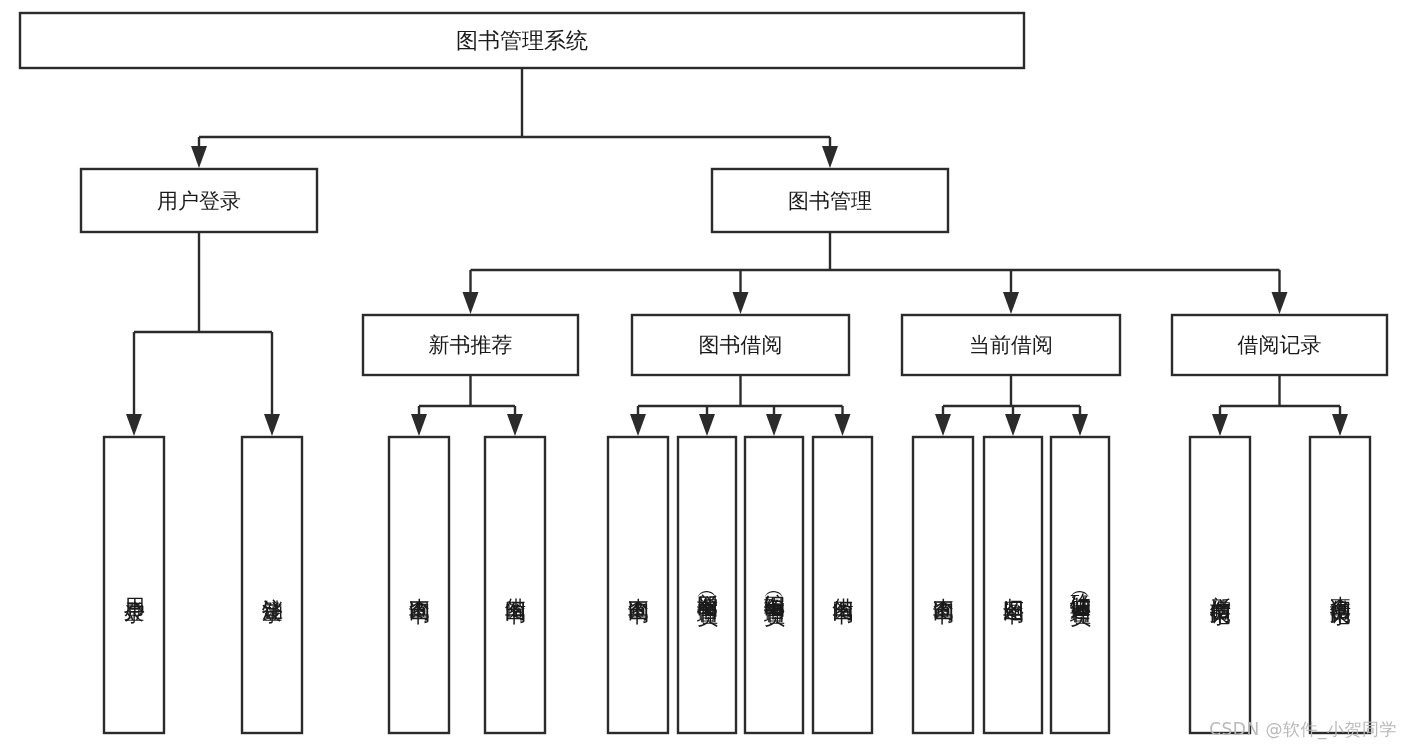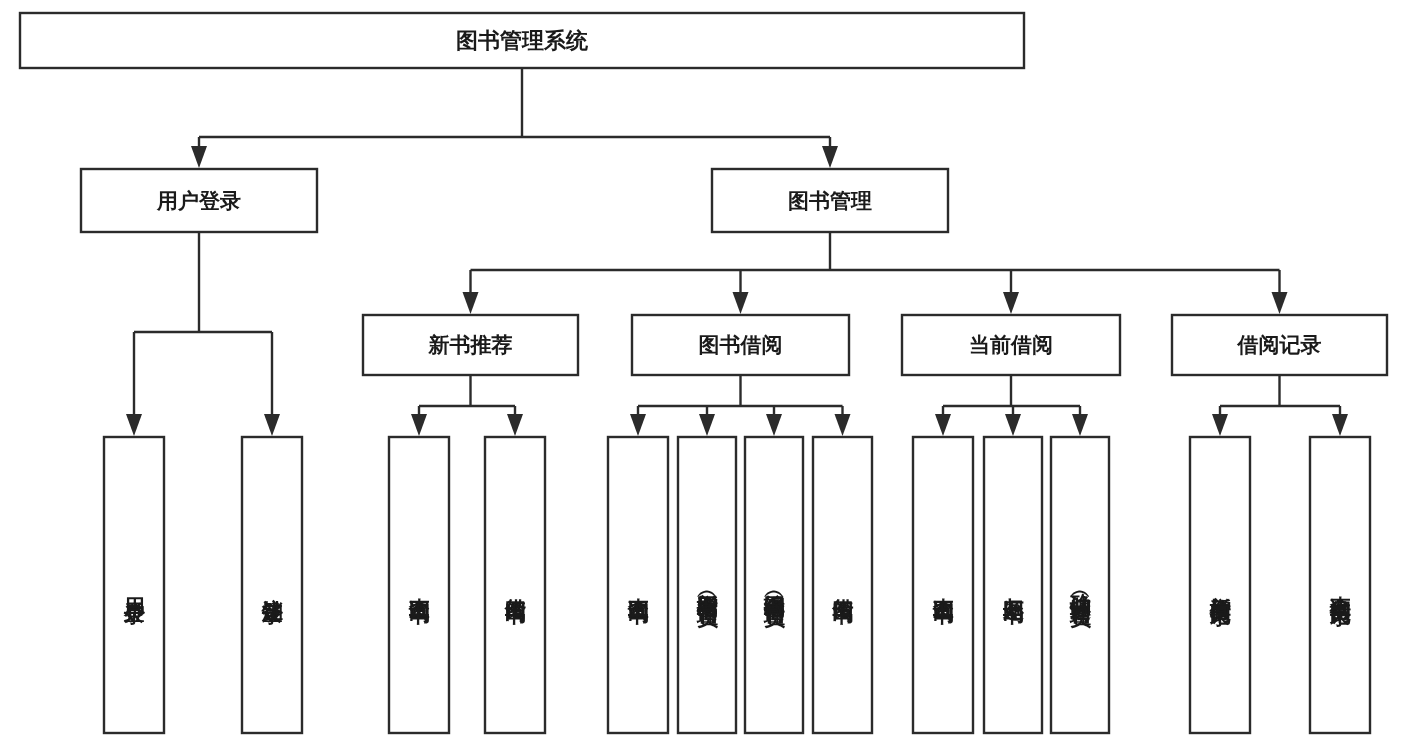--- a/index.html
+++ b/index.html
@@ -11,21 +11,20 @@
     width: 1405px;
     height: 747px;
     overflow: hidden;
     font-family: "DejaVu Sans", "Liberation Sans", sans-serif;
   }
   #diagram-root {
     position: relative;
     width: 1405px;
     height: 747px;
     background: #ffffff;
-    font-weight: bold;
   }
   svg.diagram-canvas {
     position: absolute;
     left: 0;
     top: 0;
     width: 1405px;
     height: 747px;
     display: block;
   }
   .node-box {
@@ -245,13 +244,14 @@
       <div class="vert-label-wrap" style="left: 1051px; top: 437px; width: 58px; height: 296px;">
         <span class="vert-label">确认归还（管理员）</span>
       </div>
       <div class="vert-label-wrap" style="left: 1190px; top: 437px; width: 60px; height: 296px;">
         <span class="vert-label">新增借阅记录</span>
       </div>
       <div class="vert-label-wrap" style="left: 1310px; top: 437px; width: 60px; height: 296px;">
         <span class="vert-label">查询借阅记录</span>
       </div>
     </div>
+  <div class="watermark">CSDN @软件_小贺同学</div>
 </div>
 
 </body></html>

